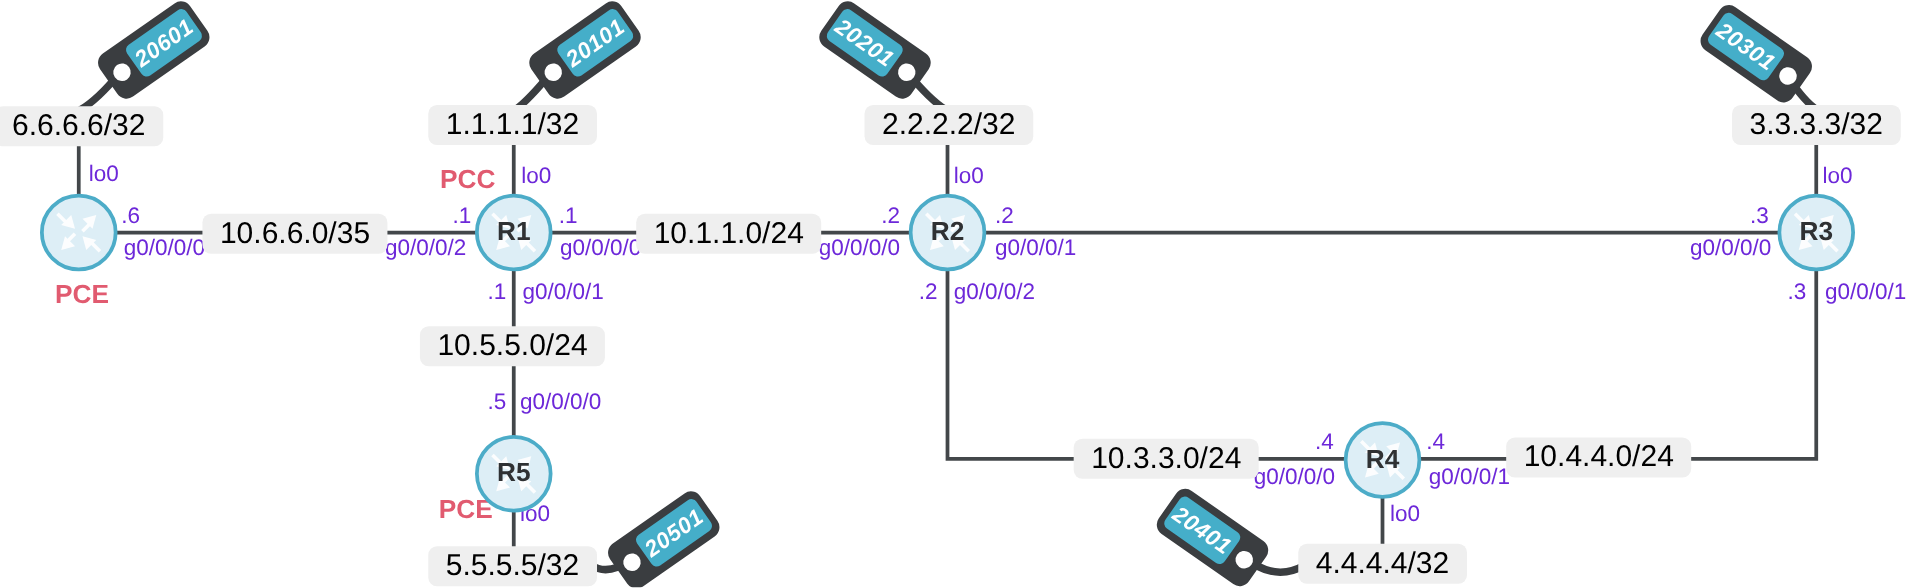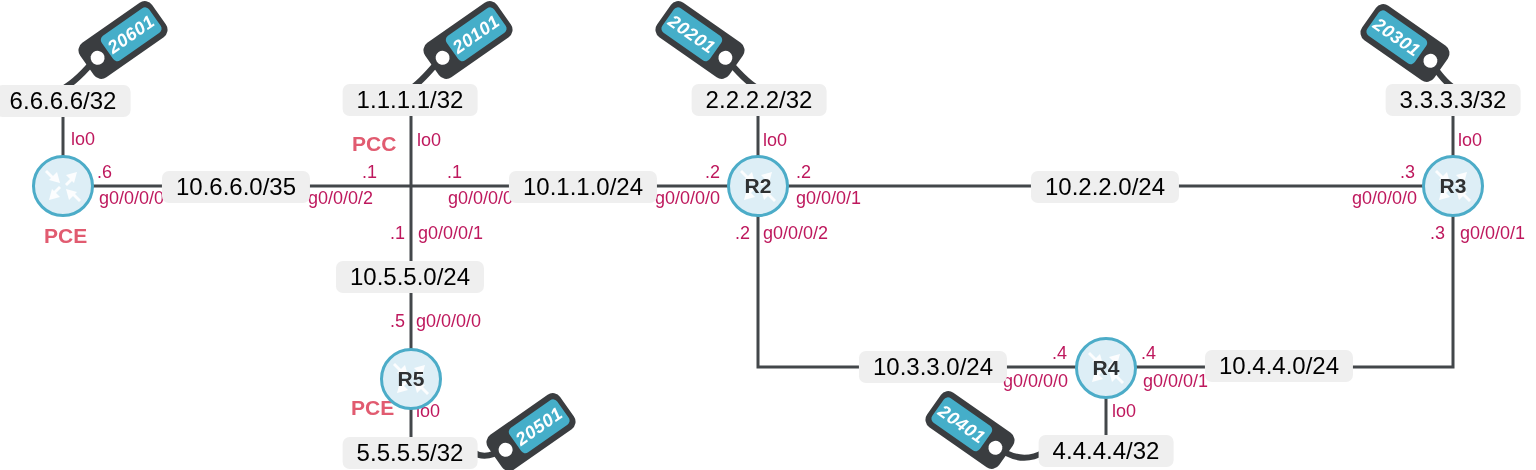--- a/index.html
+++ b/index.html
@@ -9,21 +9,21 @@
   }
   svg.wires{position:absolute;left:0;top:0;z-index:1;}
   
   .net{
     position:absolute;z-index:3;transform:translate(-50%,-50%);
     background:#efefef;color:#000000;font-size:24px;line-height:24px;
     padding:4px 14px;border-radius:7px;white-space:nowrap;
   }
   
   .iface{
-    position:absolute;z-index:2;color:#be185d;font-size:18px;line-height:18px;white-space:nowrap;
+    position:absolute;z-index:2;color:#6d28d9;font-size:18px;line-height:18px;white-space:nowrap;
   }
   
   .router{
     position:absolute;z-index:4;width:62px;height:62px;border-radius:50%;
     background:#ddeef6;border:3px solid #4cacc8;box-sizing:border-box;
     transform:translate(-50%,-50%);
   }
   .router svg{position:absolute;left:0;top:0;}
   .router .rname{
     position:absolute;left:0;top:0;width:56px;height:56px;display:flex;
@@ -82,21 +82,20 @@
 
   <div class="net" style="left:63px;top:101px">6.6.6.6/32</div>
   <div class="net" style="left:410px;top:100px">1.1.1.1/32</div>
   <div class="net" style="left:759px;top:100px">2.2.2.2/32</div>
   <div class="net" style="left:1453px;top:100px">3.3.3.3/32</div>
   <div class="net" style="left:410px;top:453px">5.5.5.5/32</div>
   <div class="net" style="left:1106px;top:451px">4.4.4.4/32</div>
 
   <div class="net" style="left:236px;top:187px">10.6.6.0/35</div>
   <div class="net" style="left:583px;top:187px">10.1.1.0/24</div>
-  <div class="net" style="left:1105px;top:187px">10.2.2.0/24</div>
   <div class="net" style="left:410px;top:277px">10.5.5.0/24</div>
   <div class="net" style="left:933px;top:367px">10.3.3.0/24</div>
   <div class="net" style="left:1279px;top:366px">10.4.4.0/24</div>
 
   <div class="iface" style="left:71px;top:130px">lo0</div>
   <div class="iface" style="left:417px;top:131px">lo0</div>
   <div class="iface" style="left:763px;top:131px">lo0</div>
   <div class="iface" style="left:1458px;top:131px">lo0</div>
   <div class="iface" style="left:416px;top:402px">lo0</div>
   <div class="iface" style="left:1112px;top:402px">lo0</div>
@@ -148,20 +147,35 @@
           <polygon points="42,14 31,17 39,25"></polygon>
           <path d="M26 30 L18 38 L16 36 L24 28 Z"></path>
           <polygon points="14,42 25,39 17,31"></polygon>
           <path d="M12 12 L20 20 L18 22 L10 14 Z"></path>
           <polygon points="25,25 14,22 22,14"></polygon>
           <path d="M44 44 L36 36 L38 34 L46 42 Z"></path>
           <polygon points="31,31 42,34 34,42"></polygon>
         </g>
       </svg>
   </div>
+  <div class="router" style="left:411px;top:186px">
+    <svg width="56" height="56" viewBox="0 0 56 56">
+        <g fill="#ffffff" opacity="0.92">
+          <path d="M30 26 L38 18 L40 20 L32 28 Z"></path>
+          <polygon points="42,14 31,17 39,25"></polygon>
+          <path d="M26 30 L18 38 L16 36 L24 28 Z"></path>
+          <polygon points="14,42 25,39 17,31"></polygon>
+          <path d="M12 12 L20 20 L18 22 L10 14 Z"></path>
+          <polygon points="25,25 14,22 22,14"></polygon>
+          <path d="M44 44 L36 36 L38 34 L46 42 Z"></path>
+          <polygon points="31,31 42,34 34,42"></polygon>
+        </g>
+      </svg>
+    <div class="rname">R1</div>
+  </div>
   <div class="router" style="left:758px;top:186px">
     <svg width="56" height="56" viewBox="0 0 56 56">
         <g fill="#ffffff" opacity="0.92">
           <path d="M30 26 L38 18 L40 20 L32 28 Z"></path>
           <polygon points="42,14 31,17 39,25"></polygon>
           <path d="M26 30 L18 38 L16 36 L24 28 Z"></path>
           <polygon points="14,42 25,39 17,31"></polygon>
           <path d="M12 12 L20 20 L18 22 L10 14 Z"></path>
           <polygon points="25,25 14,22 22,14"></polygon>
           <path d="M44 44 L36 36 L38 34 L46 42 Z"></path>

